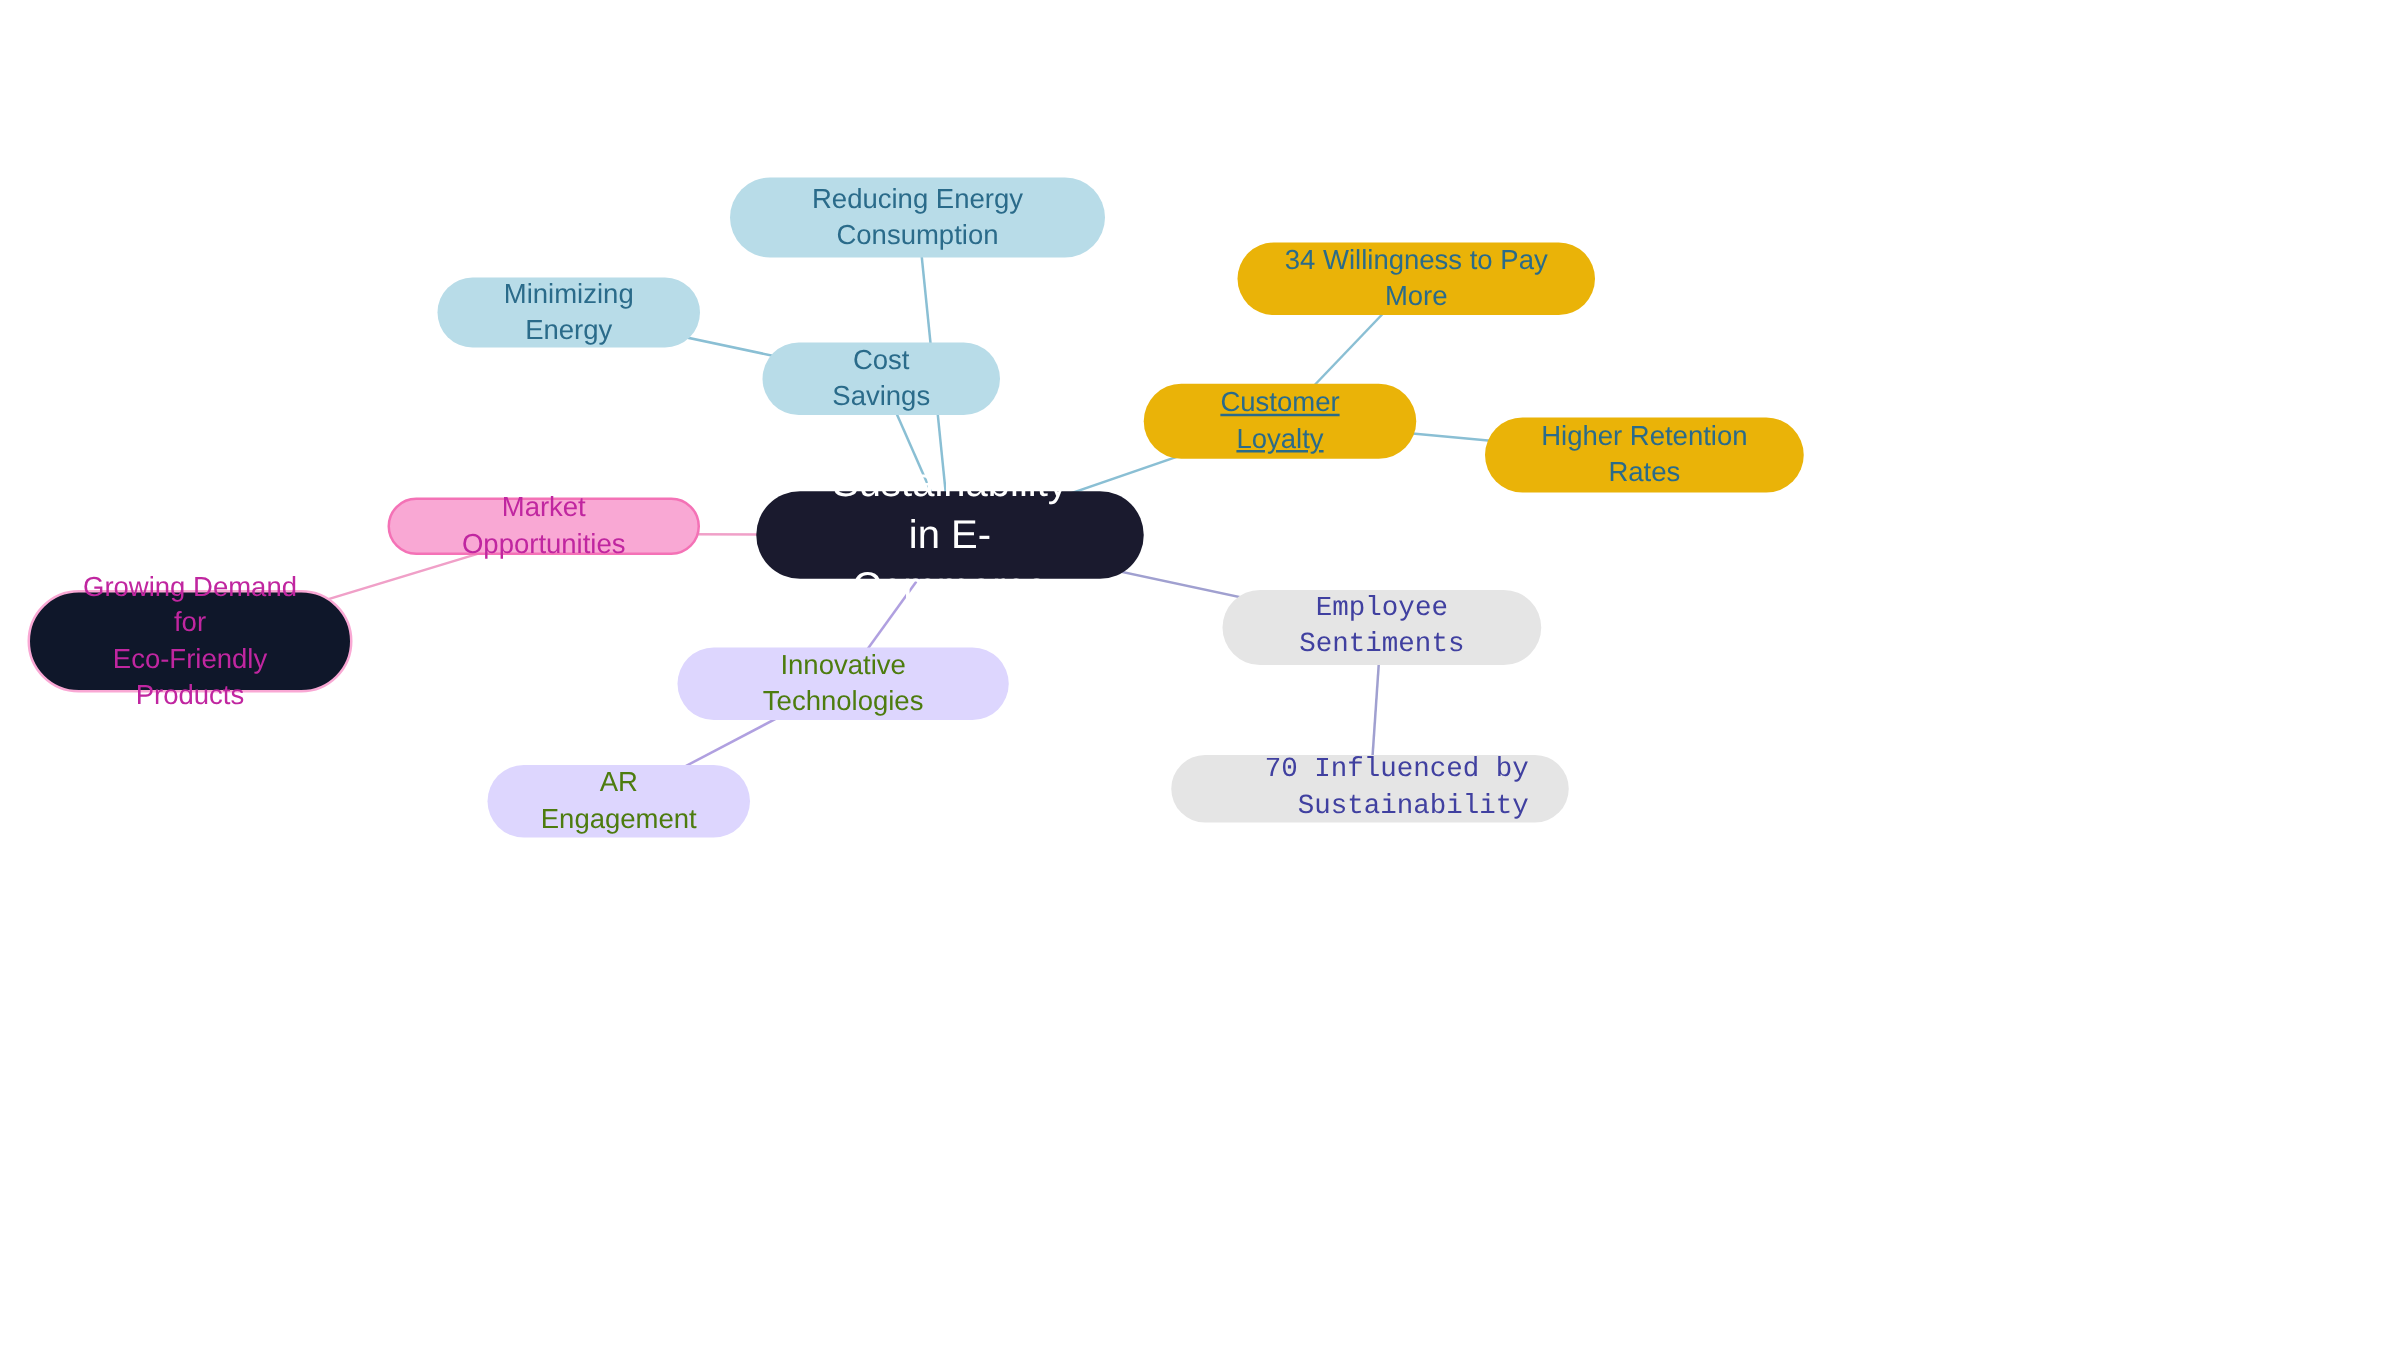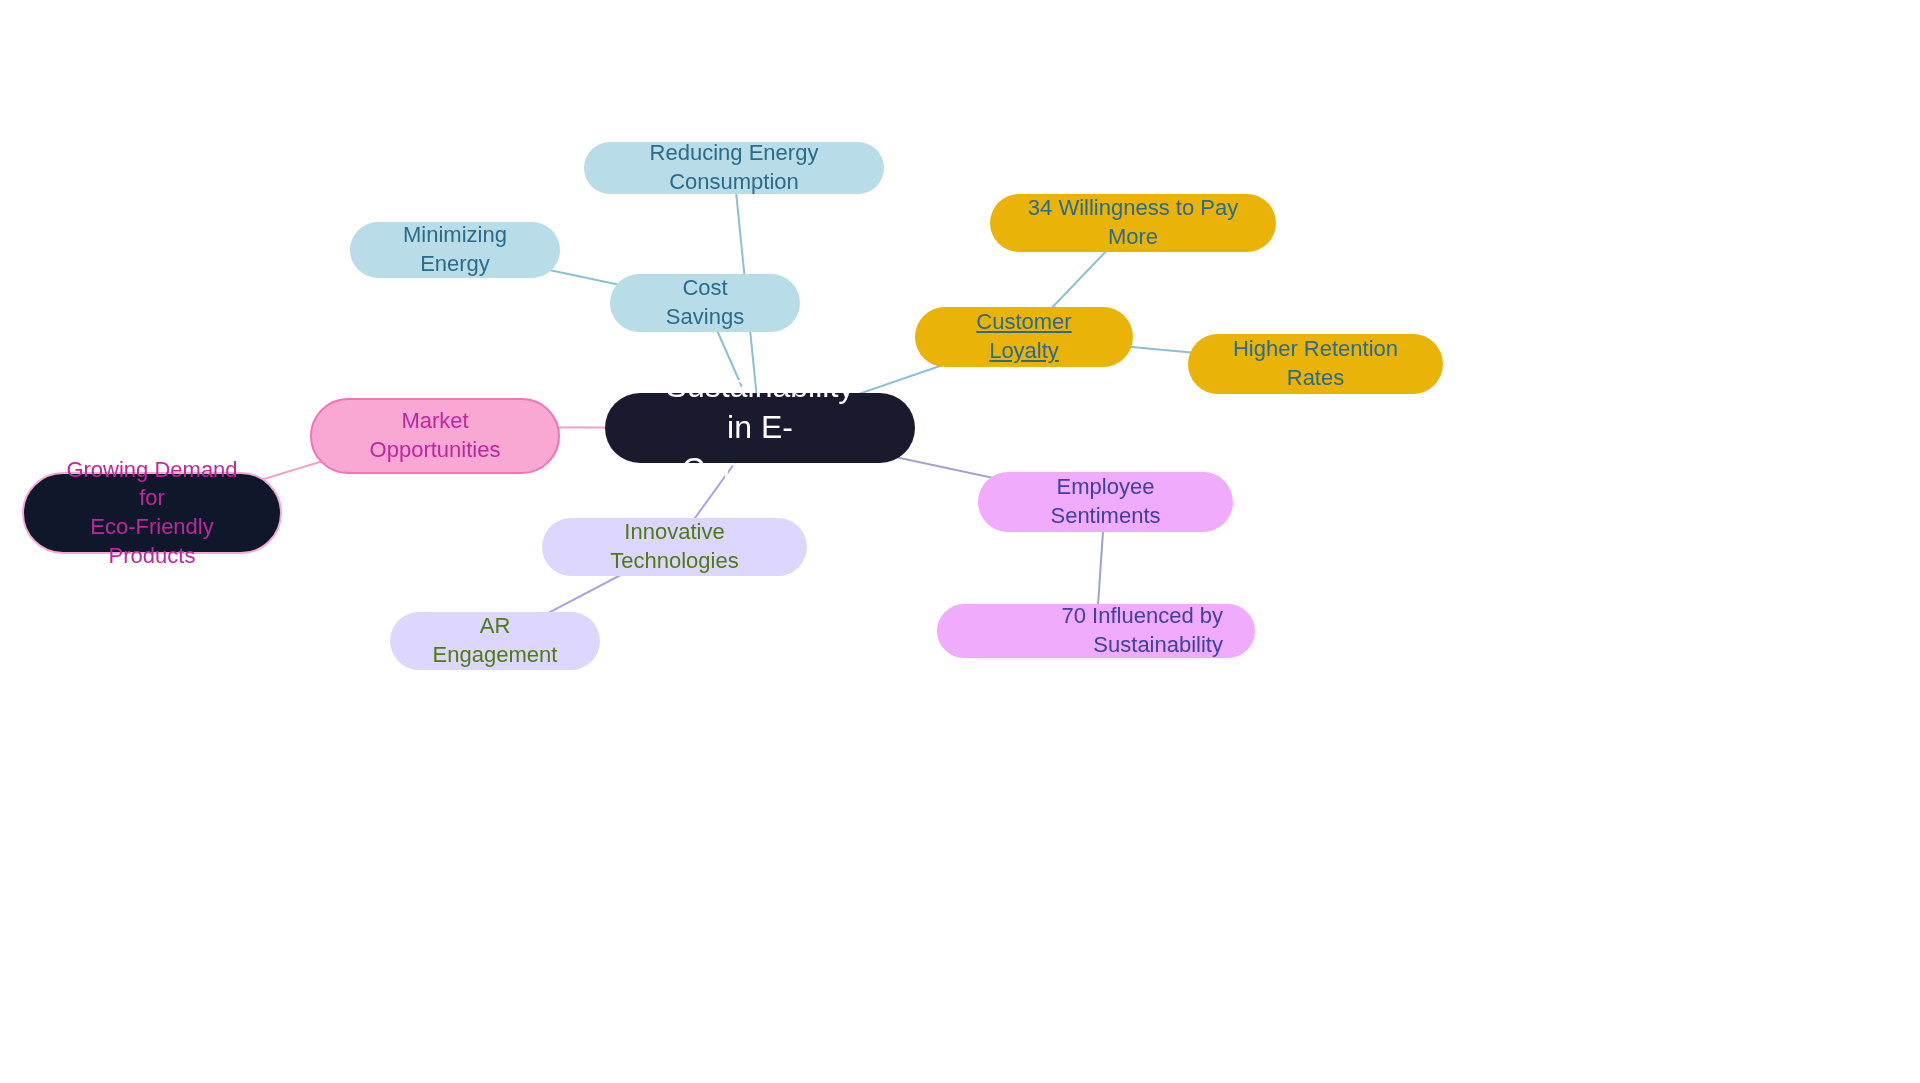--- a/index.html
+++ b/index.html
@@ -42,23 +42,24 @@
       background: #b8dce8;
       color: #2a6b8a;
       border: none;
     }
     .node-blue-light {
       background: #eab308;
       color: #2a6b8a;
       border: none;
     }
     .node-purple-light {
-      background: #f0abfc;
+      background: #e5e5e5;
       color: #4040a0;
       border: none;
+      font-family: Liberation Mono, monospace;
     }
     .node-pink {
       background: #f9a8d4;
       color: #c026a0;
       border: 2px solid #f472b6;
     }
     .node-pink-light {
       background: #0f172a;
       color: #c026a0;
       border: 2px solid #f9a8d4;
@@ -82,33 +83,33 @@
     <line x1="760" y1="428" x2="435" y2="427" stroke="#f0a0c8" stroke-width="2"></line>
     <line x1="435" y1="427" x2="152" y2="513" stroke="#f0a0c8" stroke-width="2"></line>
     <line x1="760" y1="428" x2="674" y2="547" stroke="#b0a0e0" stroke-width="2"></line>
     <line x1="674" y1="547" x2="495" y2="641" stroke="#b0a0e0" stroke-width="2"></line>
     <line x1="760" y1="428" x2="1105" y2="502" stroke="#a0a0d0" stroke-width="2"></line>
     <line x1="1105" y1="502" x2="1096" y2="635" stroke="#a0a0d0" stroke-width="2"></line>
   </svg>
 
 <div class="node node-center" style="left: 605px; top: 393px; width: 310px; height: 70px;">Sustainability in E-Commerce</div>
 
-<div class="node node-blue" style="left: 584px; top: 142px; width: 300px; height: 52px;">Reducing Energy Consumption</div>
+<div class="node node-blue" style="left: 584px; top: 142px; width: 300px; height: 64px;">Reducing Energy Consumption</div>
 
 <div class="node node-blue" style="left: 350px; top: 222px; width: 210px; height: 56px;">Minimizing Energy</div>
 
 <div class="node node-blue" style="left: 610px; top: 274px; width: 190px; height: 58px;">Cost Savings</div>
 
 <div class="node node-blue-light" style="left: 915px; top: 307px; width: 218px; height: 60px; text-decoration: underline;">Customer Loyalty</div>
 
 <div class="node node-blue-light" style="left: 990px; top: 194px; width: 286px; height: 58px;">34 Willingness to Pay More</div>
 
 <div class="node node-blue-light" style="left: 1188px; top: 334px; width: 255px; height: 60px;">Higher Retention Rates</div>
 
-<div class="node node-pink" style="left: 310px; top: 398px; width: 250px; height: 76px;">Market Opportunities</div>
+<div class="node node-pink" style="left: 310px; top: 398px; width: 250px; height: 46px;">Market Opportunities</div>
 
 <div class="node node-pink-light" style="left: 22px; top: 472px; width: 260px; height: 82px; white-space: pre-line;">
   <span>Growing Demand for
 Eco-Friendly Products</span>
 </div>
 
 <div class="node node-violet" style="left: 542px; top: 518px; width: 265px; height: 58px;">Innovative Technologies</div>
 
 <div class="node node-violet" style="left: 390px; top: 612px; width: 210px; height: 58px;">AR Engagement</div>
 

